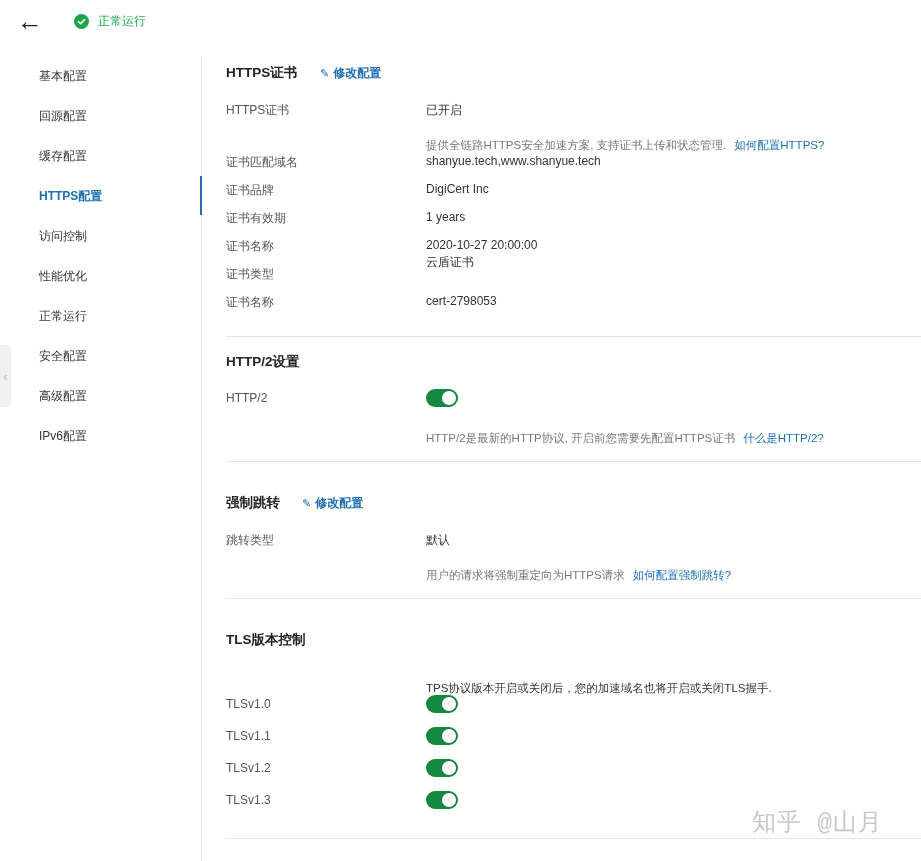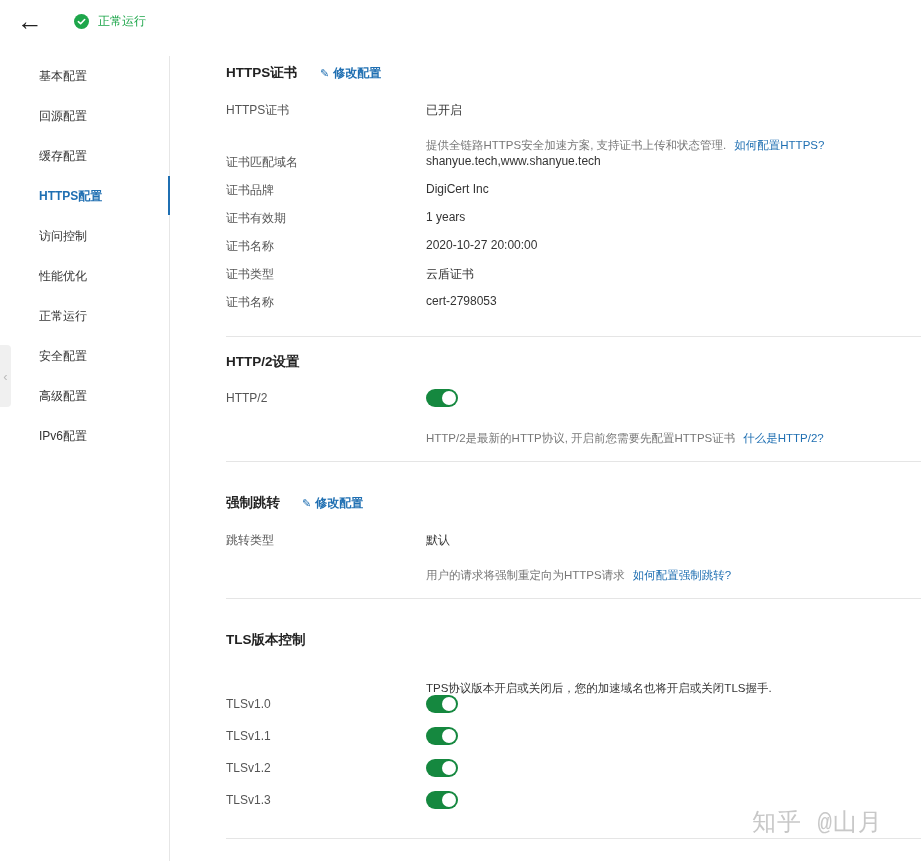--- a/index.html
+++ b/index.html
@@ -6,21 +6,21 @@
     html, body { width: 921px; height: 861px; overflow: hidden; background: #ffffff; }
     body { font-family: "Liberation Sans", "DejaVu Sans", sans-serif; color: #333; position: relative; }
 
     .header { position: absolute; left: 0; top: 0; height: 42px; display: flex; align-items: center; padding-left: 17px; }
     .back-icon { font-size: 26px; color: #222; line-height: 1; margin-right: 6px; cursor: pointer; }
     .title { font-size: 25px; color: #1a1a1a; letter-spacing: 0.2px; }
     .status { display: flex; align-items: center; margin-left: 25px; }
     .status-icon { width: 15px; height: 15px; border-radius: 50%; background: #1ea64b; display: inline-flex; align-items: center; justify-content: center; margin-right: 9px; }
     .status-text { font-size: 12px; color: #1ea64b; }
 
-    .sidebar { position: absolute; left: 0; top: 56px; width: 170px; height: 805px; border-right: 1px solid #e6e6e6; }
+    .sidebar { position: absolute; left: 0; top: 56px; width: 202px; height: 805px; border-right: 1px solid #e6e6e6; }
     .nav-item { position: absolute; left: 39px; font-size: 12px; color: #333; cursor: pointer; }
     .nav-item.active { color: #1f6fb2; font-weight: bold; text-align: center; }
     .nav-indicator { position: absolute; right: -1px; top: 120px; width: 2px; height: 39px; background: #1f6fb2; }
     .collapse-handle { position: absolute; left: 0; top: 345px; width: 11px; height: 62px; background: #f0f0f0; border-radius: 0 4px 4px 0; display: flex; align-items: center; justify-content: center; color: #bbb; font-size: 13px; cursor: pointer; }
 
     .main { position: absolute; left: 226px; top: 0; right: 0; }
     .section-title { position: absolute; left: 0; font-size: 13.5px; font-weight: bold; color: #222; }
     .edit-link { position: absolute; font-size: 12px; color: #1f6fb2; display: flex; align-items: center; cursor: pointer; font-weight: bold; }
     .edit-icon { font-size: 11px; margin-right: 4px; font-weight: normal; }
     .label { position: absolute; left: 0; font-size: 12px; color: #555; }
@@ -82,21 +82,21 @@
 
   <div class="label" style="top:154px">证书匹配域名</div>
   <div class="value" style="top:154px">shanyue.tech,www.shanyue.tech</div>
   <div class="label" style="top:182px">证书品牌</div>
   <div class="value" style="top:182px">DigiCert Inc</div>
   <div class="label" style="top:210px">证书有效期</div>
   <div class="value" style="top:210px">1 years</div>
   <div class="label" style="top:238px">证书名称</div>
   <div class="value" style="top:238px">2020-10-27 20:00:00</div>
   <div class="label" style="top:266px">证书类型</div>
-  <div class="value" style="top:266px">云盾证书</div>
+  <div class="value" style="top:254px">云盾证书</div>
   <div class="label" style="top:294px">证书名称</div>
   <div class="value" style="top:294px">cert-2798053</div>
 
   <div class="divider" style="top:336px"></div>
 
   <div class="section-title" style="top:353px">HTTP/2设置</div>
   <div class="label" style="top:391px">HTTP/2</div>
   <div class="toggle" style="top:389px">
       <span class="knob"></span>
     </div>

